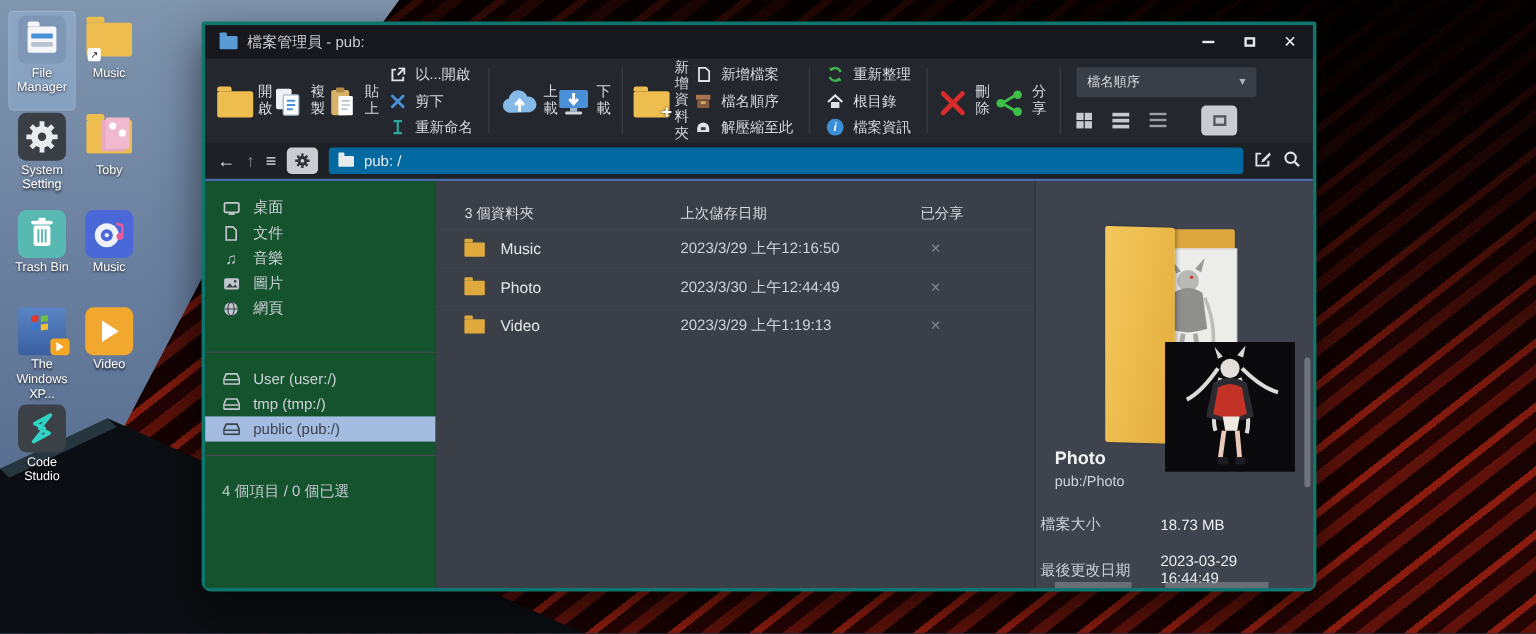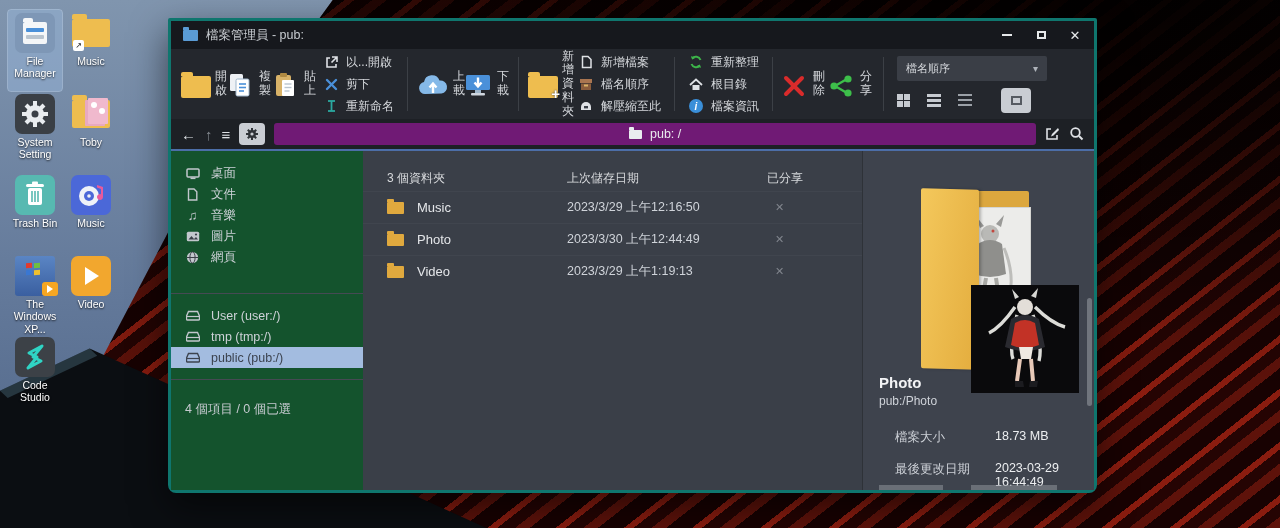--- a/index.html
+++ b/index.html
@@ -114,21 +114,21 @@
   .vi-compact { width:14px; display:flex; flex-direction:column; gap:3px; }
   .vi-compact i { height:2px; background:#9ba0a7; }
   .vi-toggle { width:30px; height:25px; background:#c9cdd3; border-radius:4px; margin-left:12px; }
   .vi-toggle i { width:11px; height:9px; border:2px solid #565b62; display:block; }
 
   
   .addressbar { height:30px; background:#1d2025; display:flex; align-items:center; padding:0 10px; gap:9px; flex:0 0 auto; }
   .nav-gl { font-size:15px; color:#dfe2e6; cursor:pointer; line-height:1; }
   .nav-gl.dim { color:#82878e; }
   .gearbtn { width:26px; height:22px; background:#c9cdd3; border-radius:4px; display:flex; align-items:center; justify-content:center; cursor:pointer; }
-  .addr-field { flex:1; height:22px; background:#701a75; border-radius:3px; display:flex; align-items:center; padding:0 8px; gap:8px;justify-content:center; }
+  .addr-field { flex:1; height:22px; background:#0369a1; border-radius:3px; display:flex; align-items:center; padding:0 8px; gap:8px; }
   .addr-folder { width:13px; height:9px; background:#e9ecef; border-radius:1px; position:relative; }
   .addr-folder:before { content:""; position:absolute; left:0; top:-3px; width:5px; height:3px; background:#e9ecef; border-radius:1px 1px 0 0; }
   .addr-text { font-size:12.5px; color:#e8eaed; }
   .accent-line { height:2px; background:#4c6ea8; flex:0 0 auto; }
 
   
   .content { flex:1; display:flex; min-height:0; }
   .sidebar { width:192px; background:#14532d; padding-top:12px; flex:0 0 auto; }
   .side-item { height:21px; display:flex; align-items:center; padding:0 14px; gap:11px; cursor:pointer;
     font-size:12.5px; color:#ced2d8; }
@@ -155,21 +155,21 @@
   .preview { width:232px; background:#3e434d; border-left:1px solid #2e3238; position:relative; flex:0 0 auto; overflow:hidden; }
   .folder-art { position:absolute; left:16px; top:38px; width:200px; height:200px; }
   .fa-back { position:absolute; left:48px; top:2px; width:102px; height:172px; background:#dca73e; border-radius:2px; }
   .fa-photo-white { position:absolute; left:66px; top:18px; width:86px; height:118px; background:#ececea; border:1px solid #d5d5d2; }
   .fa-front { position:absolute; left:42px; top:0px; width:58px; height:180px;
     background:linear-gradient(100deg,#f4c85c,#e3ac3d); transform:skewY(1.5deg); border-radius:2px;
     box-shadow:2px 0 3px rgba(0,0,0,.25); }
   .fa-photo-black { position:absolute; left:92px; top:96px; width:108px; height:108px; background:#0a0a0c; }
   .pv-title { position:absolute; left:16px; top:223px; font-size:15px; font-weight:bold; color:#f2f3f5; }
   .pv-path { position:absolute; left:16px; top:243px; font-size:12px; color:#cfd3d9; }
-  .pv-row { position:absolute; left:32px; right:14px; display:flex; font-size:12.5px; }
+  .pv-row { position:absolute; left:4px; right:14px; display:flex; font-size:12.5px;align-items:center; }
   .pv-row .pv-lb { width:100px; flex:0 0 auto; color:#cdd1d7; }
   .pv-row .pv-val { color:#eceef0; }
   .pv-partial { position:absolute; left:16px; top:334px; display:flex; gap:28px; opacity:.55; }
   .pv-partial i { height:9px; background:#8e939b; display:block; }
   .pv-scroll { position:absolute; right:2px; top:147px; width:5px; height:108px; background:#70757d; border-radius:3px; }
 </style>
 </head>
 <body>
 
 <div class="wp-sky"></div>

